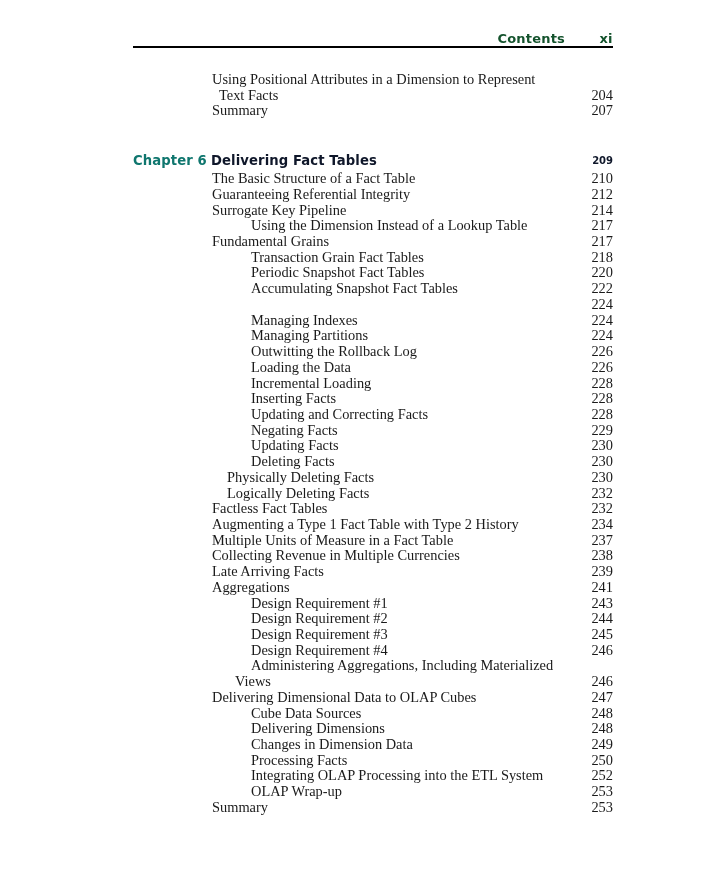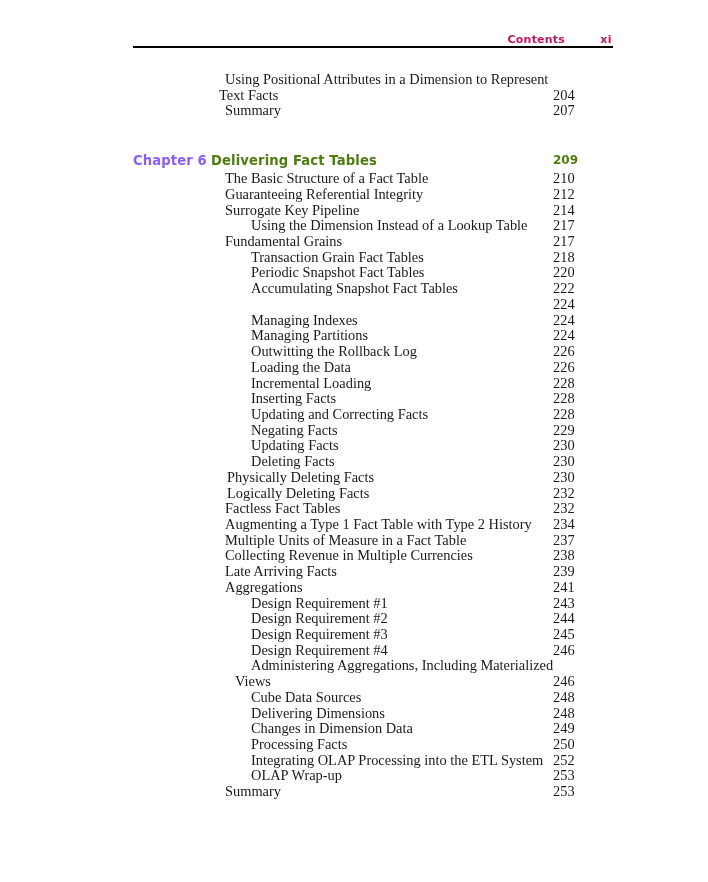--- a/index.html
+++ b/index.html
@@ -30,23 +30,23 @@
     position: absolute;
     left: 133px;
     top: 29px;
     width: 480px;
     height: 17px;
     display: flex;
     align-items: flex-end;
     justify-content: flex-end;
     font-family: "DejaVu Sans", sans-serif;
     font-weight: bold;
-    font-size: 11px;
+    font-size: 13px;
     letter-spacing: 0.2px;
-    color: #be185d;
+    color: #14532d;
   }
   .running-head .rh-title {
     margin-right: 34px;
   }
   .running-head .rh-folio {
     min-width: 14px;
     text-align: center;
     margin-top: 9px;
   }
 
@@ -78,59 +78,60 @@
   
   .entry .label {
     position: absolute;
     top: 0;
   }
   .entry .folio {
     position: absolute;
     top: 0;
     left: 553px;
     width: 60px;
+    text-align: right;
   }
 
   
   .entry .chapnum {
     position: absolute;
     top: 0;
     left: 133px;
     font-family: "DejaVu Sans", sans-serif;
     font-weight: bold;
     font-size: 12.6px;
     letter-spacing: 0.1px;
-    color: #8b5cf6;
-  }
-
-  
-  .lvl1 > .label { left: 225px; }
+    color: #0f766e;
+  }
+
+  
+  .lvl1 > .label { left: 212px; }
   .lvl1c > .label { left: 219px; text-align: center; }   
   .lvl2 > .label { left: 227px; margin-left: 24px; }
   .lvl2c > .label { left: 235px; }   
   .lvl3 > .label { left: 227px; }
 
   
   .entry.chapter {
     height: 21px;
     line-height: 21px;
   }
   .entry.chapter > .label {
     left: 211px;
     font-family: "DejaVu Sans", sans-serif;
     font-weight: bold;
     font-size: 13.2px;
     letter-spacing: 0.1px;
-    color: #4d7c0f;
+    color: #0f172a;
   }
   .entry.chapter > .folio {
     font-family: "DejaVu Sans", sans-serif;
     font-weight: bold;
-    font-size: 12px;
-    color: #4d7c0f;
+    font-size: 10px;
+    color: #0f172a;
   }
   .entry.chapter > .chapnum {
     font-size: 13.2px;
   }
 
   
   .gap {
     height: 31px;
   }
 </style>
@@ -289,20 +290,24 @@
         <span class="folio">246</span>
       </div>
       <div class="entry lvl2">
         <span class="label">Administering Aggregations, Including Materialized</span>
         <span class="folio"></span>
       </div>
       <div class="entry lvl2c">
         <span class="label">Views</span>
         <span class="folio">246</span>
       </div>
+      <div class="entry lvl1">
+        <span class="label">Delivering Dimensional Data to OLAP Cubes</span>
+        <span class="folio">247</span>
+      </div>
       <div class="entry lvl2">
         <span class="label">Cube Data Sources</span>
         <span class="folio">248</span>
       </div>
       <div class="entry lvl2">
         <span class="label">Delivering Dimensions</span>
         <span class="folio">248</span>
       </div>
       <div class="entry lvl2">
         <span class="label">Changes in Dimension Data</span>

